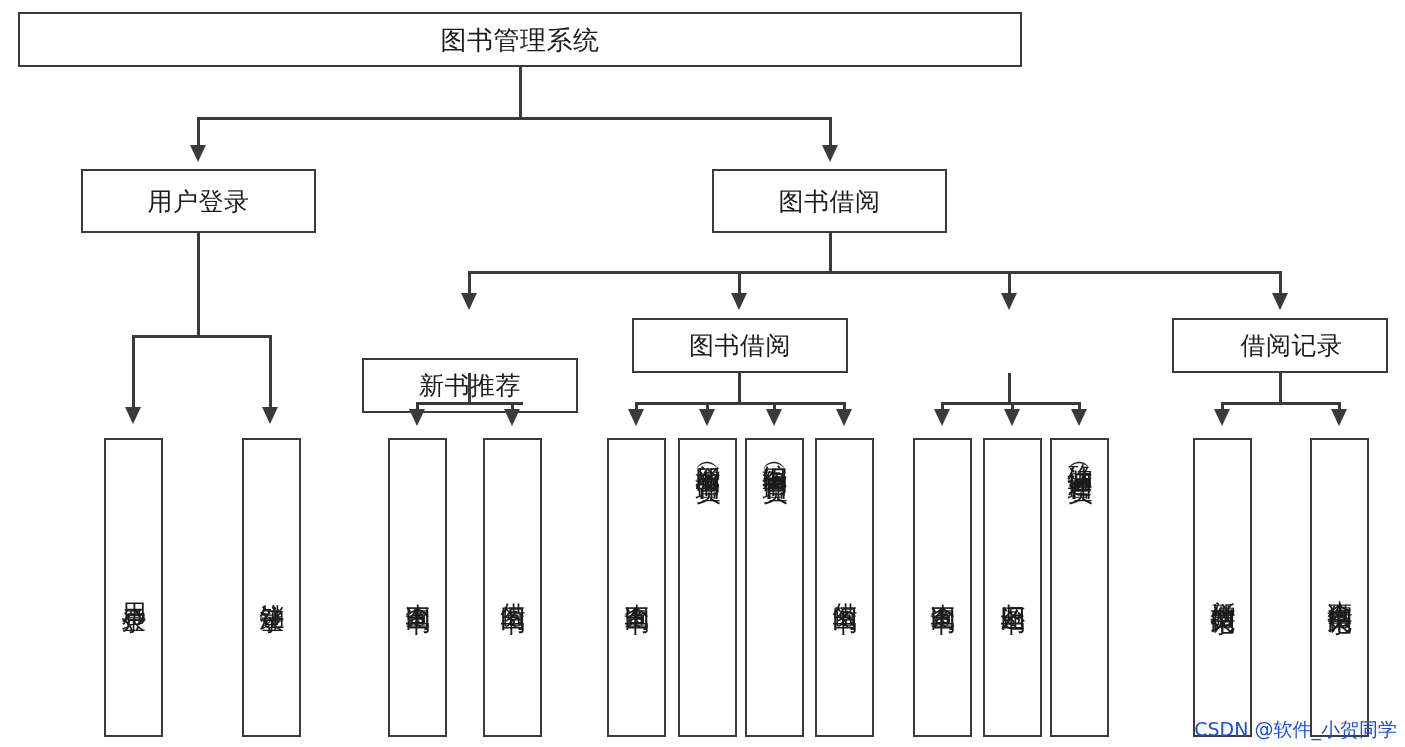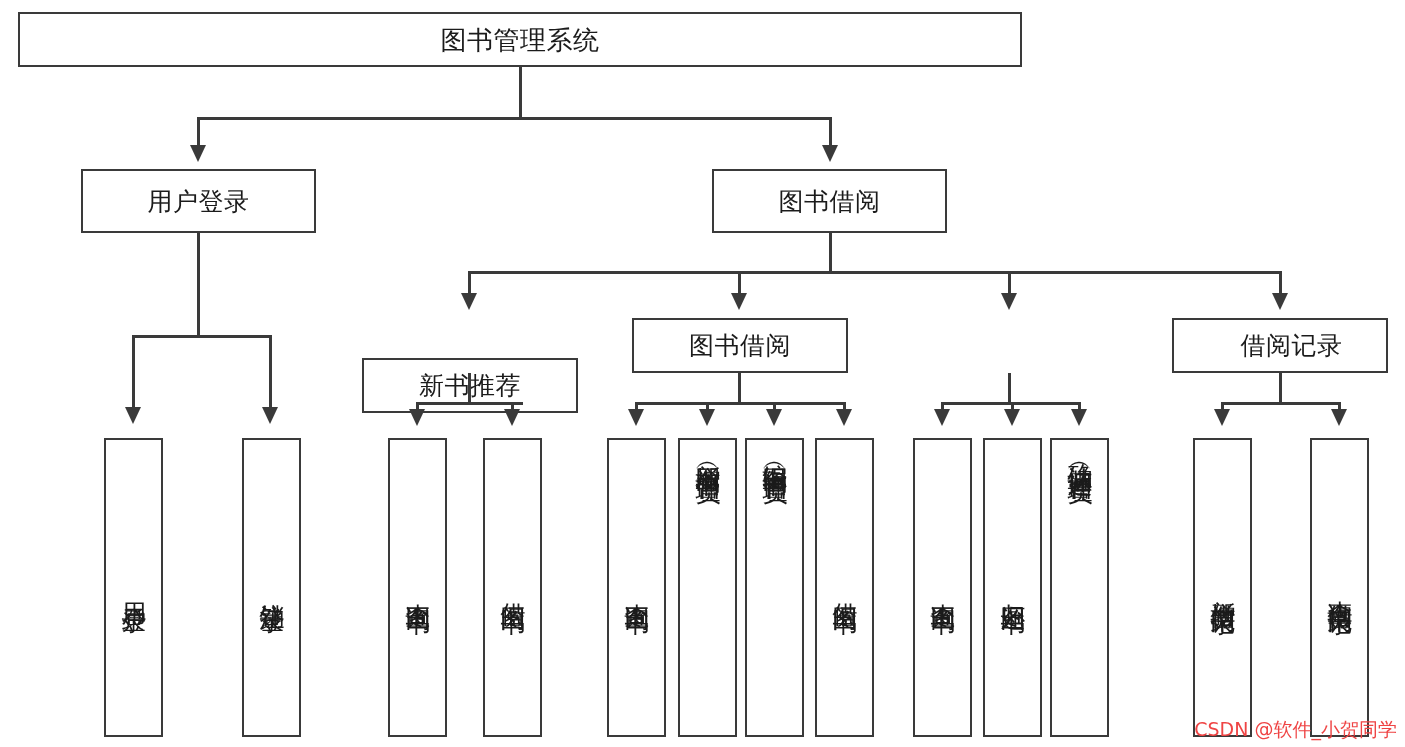--- a/index.html
+++ b/index.html
@@ -78,21 +78,21 @@
     border-right: 8px solid transparent;
     border-top: 17px solid #3a3a3a;
   }
 
   
   #watermark {
     position: absolute;
     right: 8px;
     bottom: 4px;
     font-size: 19px;
-    color: #ef4444;
+    color: #1d4ed8;
     white-space: nowrap;
     font-family: "DejaVu Sans", "Liberation Sans", sans-serif;
   }
 </style>
 </head>
 <body>
 
 <div id="canvas">
 
   <div class="node horiz root" style="left:18px; top:12px; width:1004px; height:55px;">

